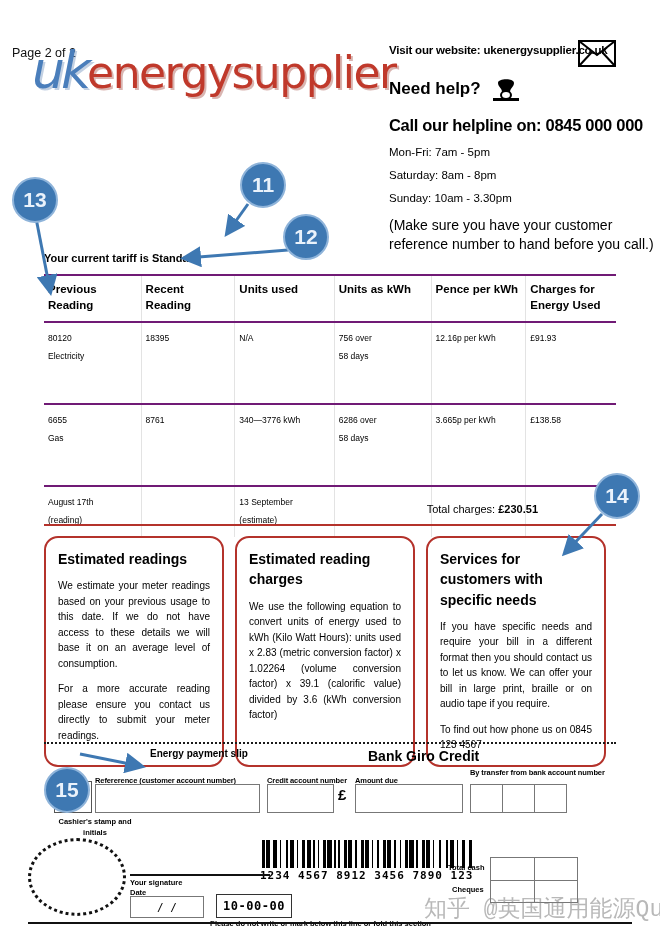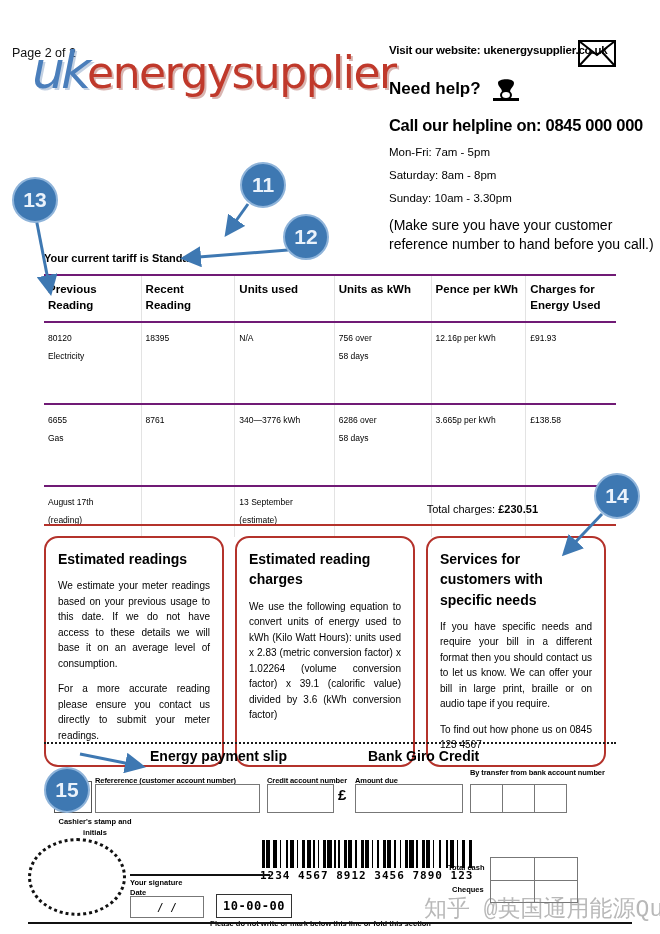--- a/index.html
+++ b/index.html
@@ -83,21 +83,21 @@
   }
   .box h4{margin:0 0 9px 0;font-size:14px;font-weight:bold;line-height:1.45;}
   .box p{margin:0 0 10px 0;font-size:10px;line-height:1.55;text-align:justify;}
   .box p:last-child{margin-bottom:0;}
 
   
   .dotline{
     position:absolute;left:44px;top:742px;width:572px;height:0;
     border-top:2px dotted #1a1a1a;
   }
-  .slip-title-l{position:absolute;left:150px;top:748px;font-size:14px;font-weight:bold;}
+  .slip-title-l{position:absolute;left:150px;top:748px;font-size:10px;font-weight:bold;}
   .slip-title-r{position:absolute;left:368px;top:748px;font-size:14px;font-weight:bold;}
 
   .sortcode{
     position:absolute;left:54px;top:781px;width:36px;height:30px;border:1px solid #555;
     font-family:"DejaVu Sans Mono", monospace;font-size:11px;font-weight:bold;
     display:flex;flex-direction:column;align-items:center;justify-content:center;line-height:1.15;
   }
   .fieldlbl{position:absolute;font-size:7.5px;font-weight:bold;letter-spacing:-.1px;}
   .fieldbox{position:absolute;border:1px solid #777;background:#fff;}
 

